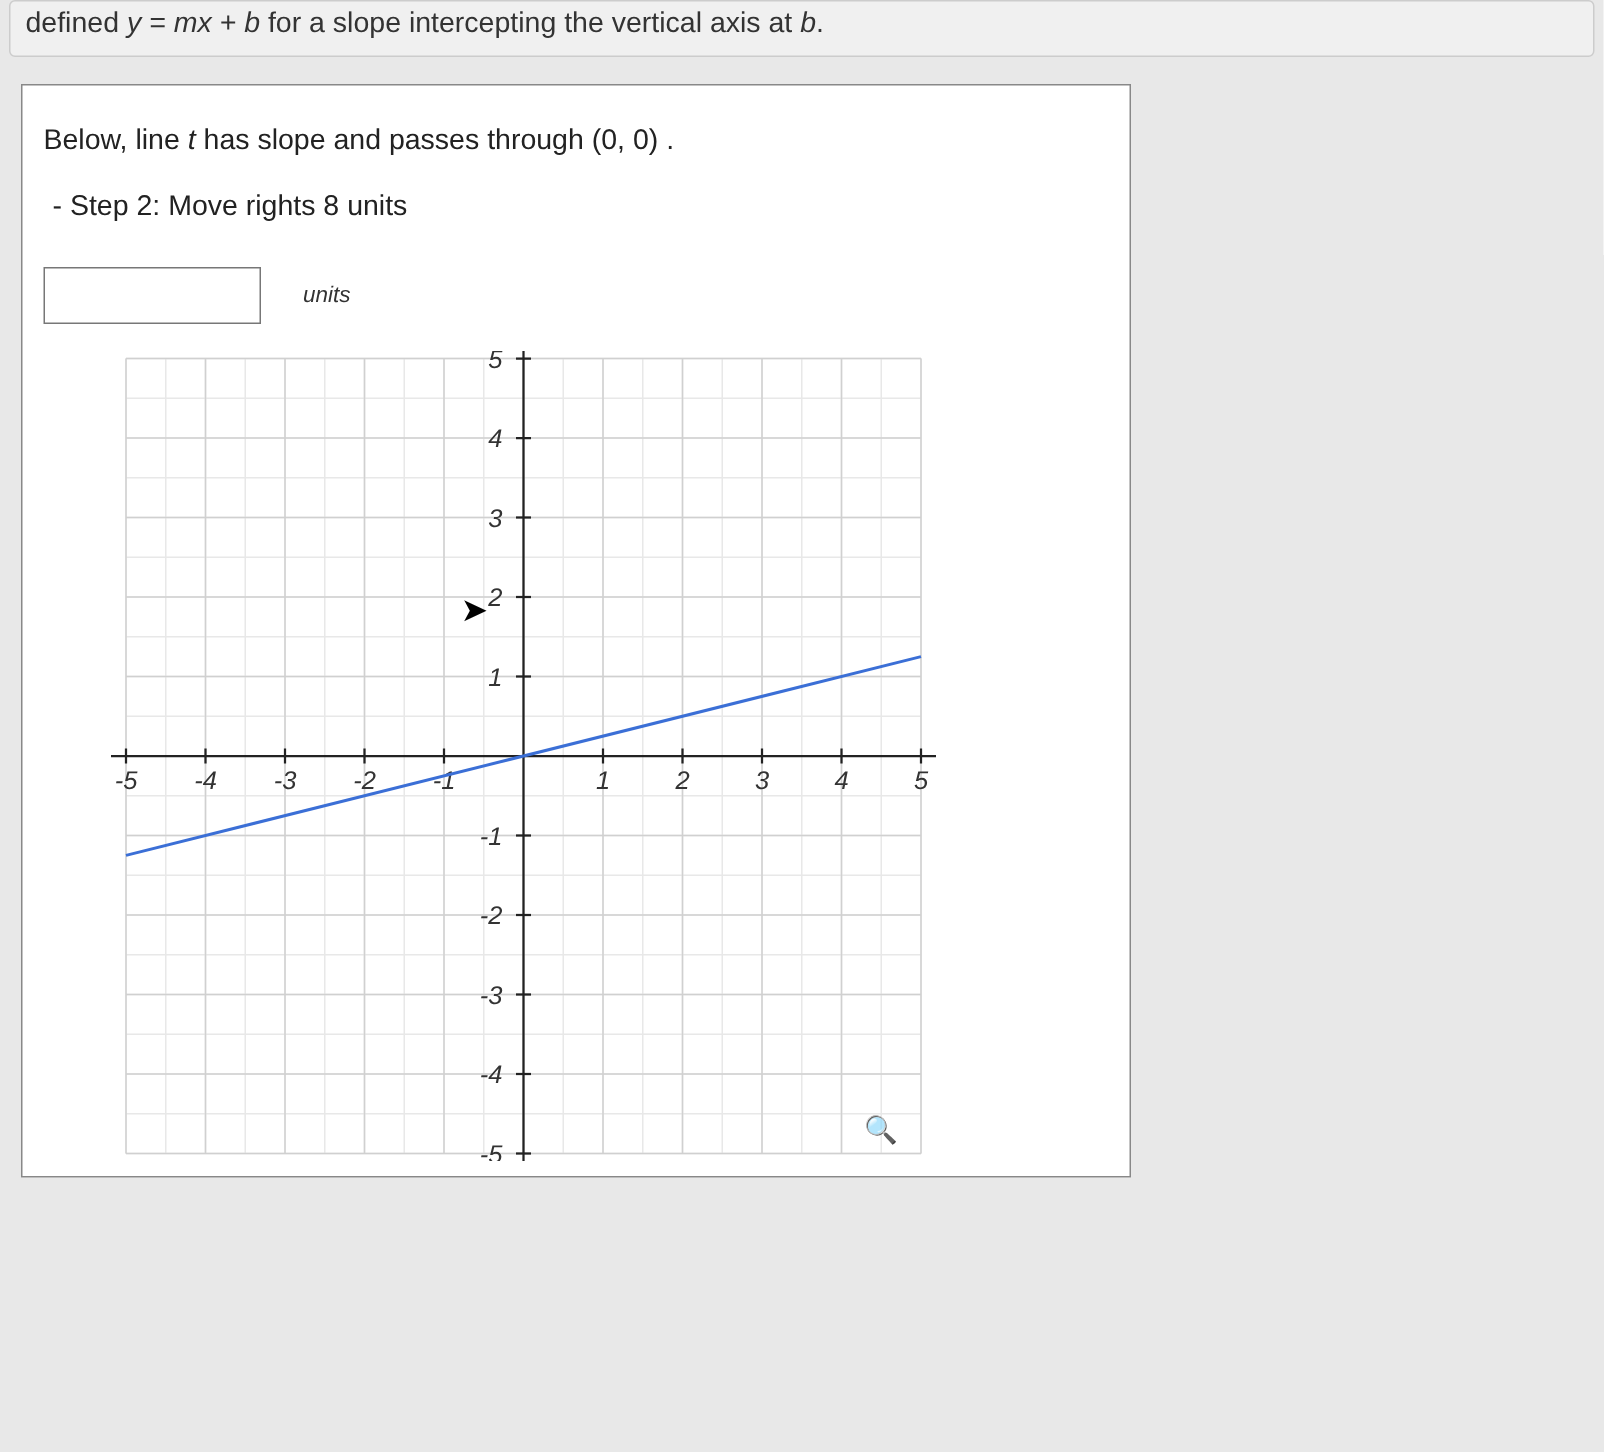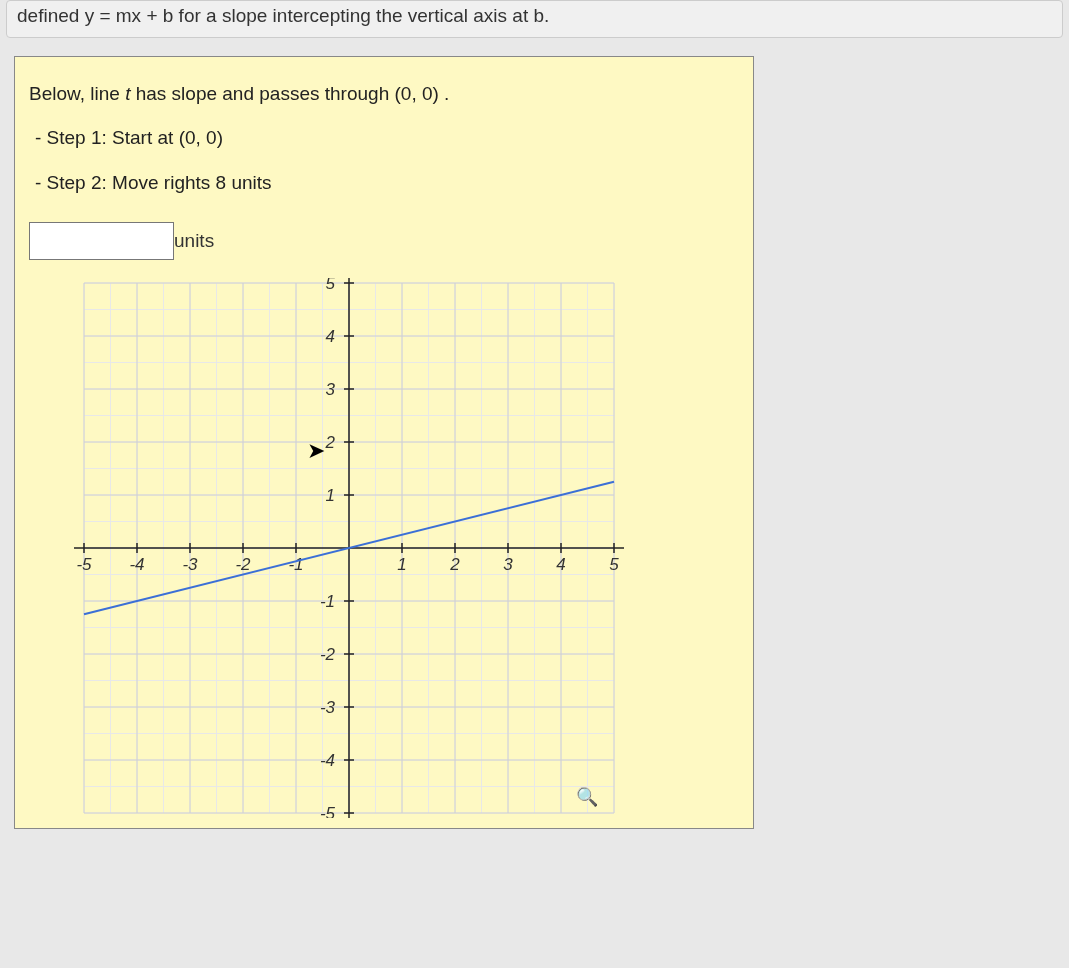--- a/index.html
+++ b/index.html
@@ -17,23 +17,24 @@
     .top-instruction {
       background: #f0f0f0;
       border: 1px solid #ccc;
       border-radius: 4px;
       margin: 0 6px 18px 6px;
       padding: 4px 10px 10px 10px;
       color: #333;
       font-size: 19px;
     }
     .top-instruction .italic {
+      font-style: italic;
     }
     .prompt-box {
-      background: #fef9c3;
+      background: #ffffff;
       border: 1px solid #888;
       margin: 0 0 0 14px;
       width: 740px;
       padding: 22px 14px 10px 14px;
       color: #222;
       font-size: 19px;
       line-height: 1.6;
     }
     .prompt-box p {
       margin-bottom: 14px;
@@ -52,23 +53,24 @@
     }
     .answer-input {
       width: 145px;
       height: 38px;
       border: 1px solid #777;
       background: #fff;
       padding: 4px;
       font-size: 16px;
     }
     .units-label {
-      margin-left: 0;
+      margin-left: 28px;
       color: #333;
-      font-size: 19px;
+      font-size: 15px;
+      font-style: italic;
     }
     .chart-area {
       position: relative;
       width: 700px;
       height: 540px;
       margin-top: 10px;
     }
     .chart-area svg {
       display: block;
     }
@@ -88,23 +90,20 @@
 </head>
 <body>
 
 <div class="top-instruction">
   <span>defined </span><span class="italic">y = mx + b</span><span> for a slope intercepting the vertical axis at </span><span class="italic">b</span><span>.</span>
 </div>
 
 <div class="prompt-box">
   <p>
     <span>Below, line </span><span class="italic">t</span><span> has slope and passes through </span><span>(0, 0)</span><span> .</span>
-  </p>
-  <p class="step-item">
-    <span>- Step 1:  Start at </span><span>(0, 0)</span>
   </p>
   <p class="step-item">- Step 2:  Move rights 8 units</p>
 
   <div class="answer-row">
     <input type="text" class="answer-input" style="">
     <span class="units-label">units</span>
   </div>
 
   <div class="chart-area">
     <svg id="chart-svg" width="700" height="540">

